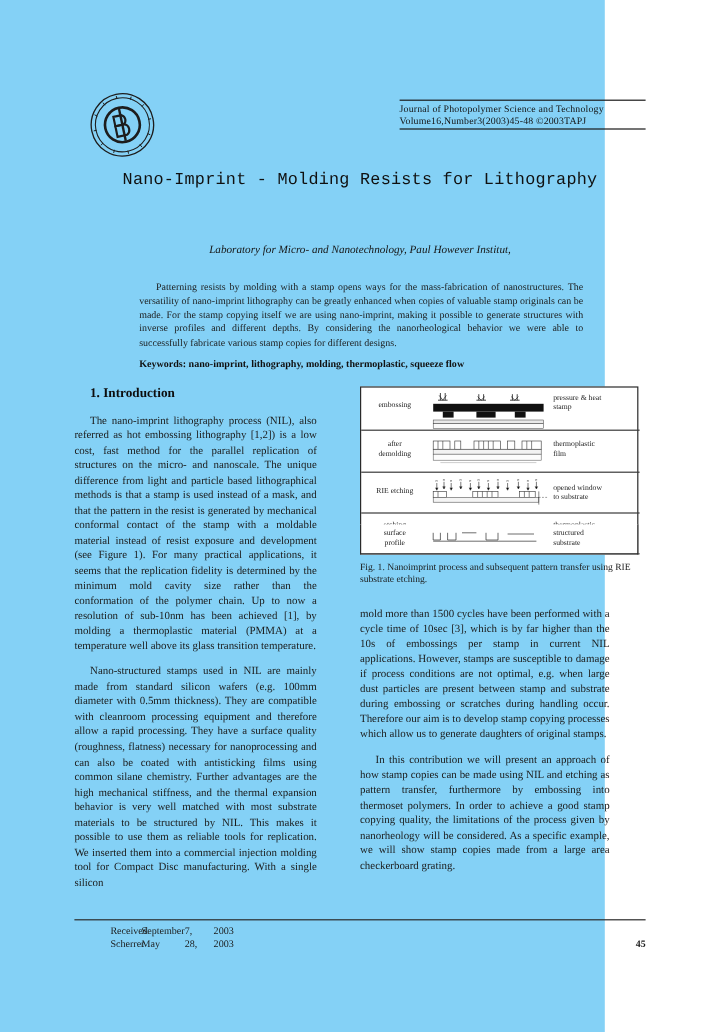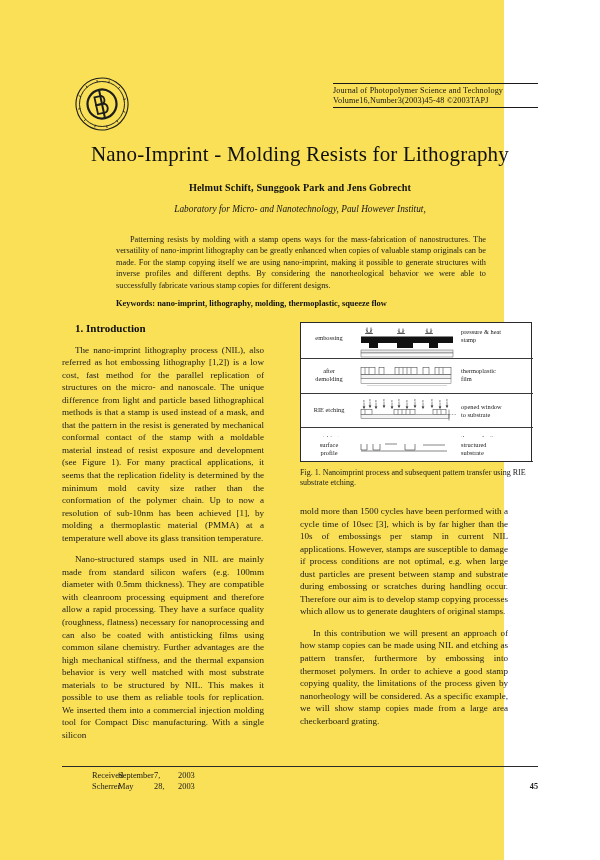--- a/index.html
+++ b/index.html
@@ -13,21 +13,21 @@
     font-family: "Liberation Serif", serif;
     color: #111;
     position: relative;
     overflow: hidden;
   }
   .page {
     position: absolute;
     left: 0; top: 0;
     width: 504px;
     height: 860px;
-    background: #fde047;
+    background: #7dd3fc;
   }
 
   
   .masthead {
     position: absolute;
     left: 62px; top: 76px;
     width: 476px;
     height: 62px;
   }
   .logo {
@@ -56,23 +56,24 @@
     line-height: 10px;
     color: #141414;
   }
 
   
   .title {
     position: absolute;
     left: 0; top: 142px;
     width: 600px;
     text-align: center;
-    font-size: 21px;
+    font-size: 14px;
     letter-spacing: 0.2px;
     color: #101010;
+    font-family: Liberation Mono, monospace;
   }
   .authors {
     position: absolute;
     left: 0; top: 182px;
     width: 600px;
     text-align: center;
     font-size: 10.2px;
     font-weight: bold;
     letter-spacing: 0.1px;
     color: #101010;
@@ -237,21 +238,20 @@
     </div>
 
     <div class="journal-block">
       <div class="journal-line1">Journal of Photopolymer Science and Technology</div>
       <div class="journal-line2">Volume16,Number3(2003)45-48 ©2003TAPJ</div>
     </div>
   </div>
 
   <div class="title">Nano-Imprint - Molding Resists for Lithography</div>
 
-  <div class="authors">Helmut Schift, Sunggook Park and Jens Gobrecht</div>
 
   <div class="affil">
     <div>Laboratory for Micro- and Nanotechnology, Paul However Institut,</div>
   </div>
 
   <div class="abstract">
     <p>Patterning resists by molding with a stamp opens ways for the mass-fabrication of nanostructures. The versatility of nano-imprint lithography can be greatly enhanced when copies of valuable stamp originals can be made. For the stamp copying itself we are using nano-imprint, making it possible to generate structures with inverse profiles and different depths. By considering the nanorheological behavior we were able to successfully fabricate various stamp copies for different designs.</p>
   </div>
   <div class="keywords">Keywords: nano-imprint, lithography, molding, thermoplastic, squeeze flow</div>
 

